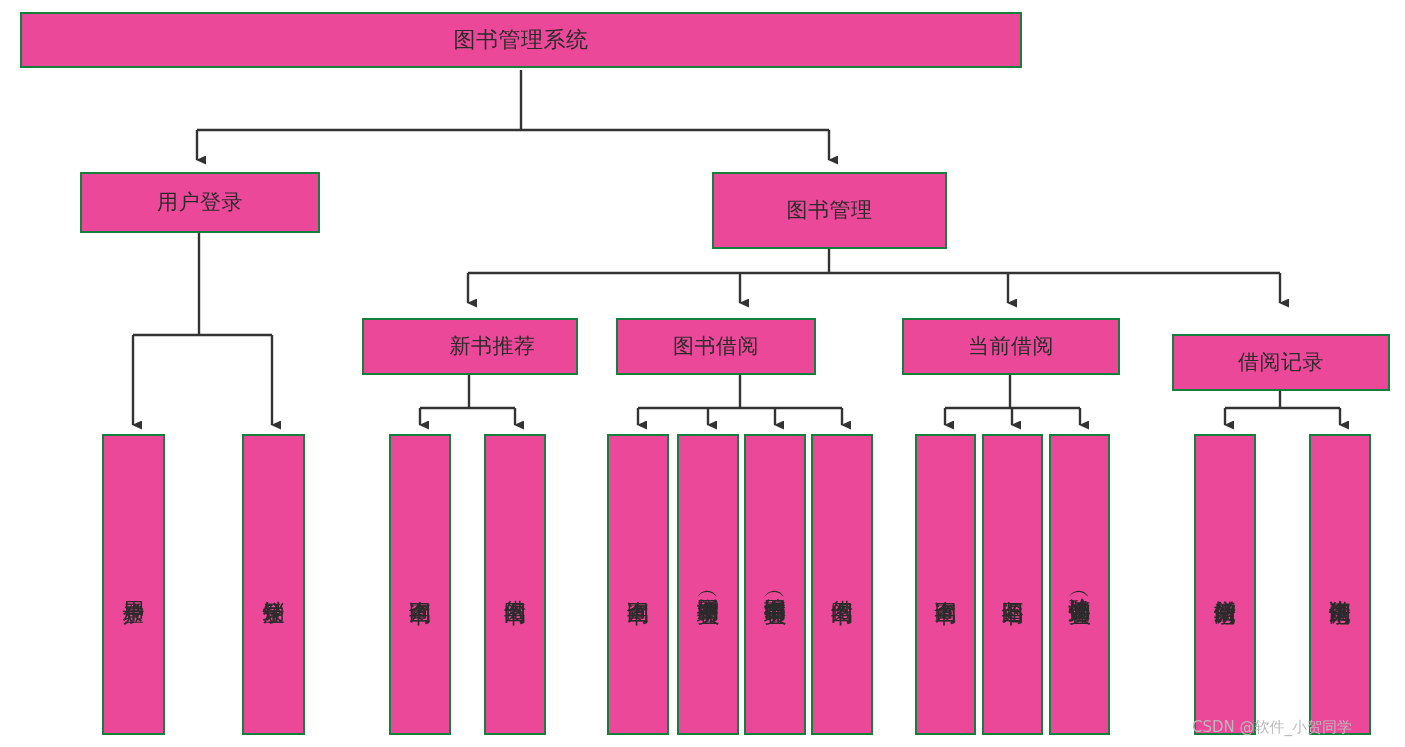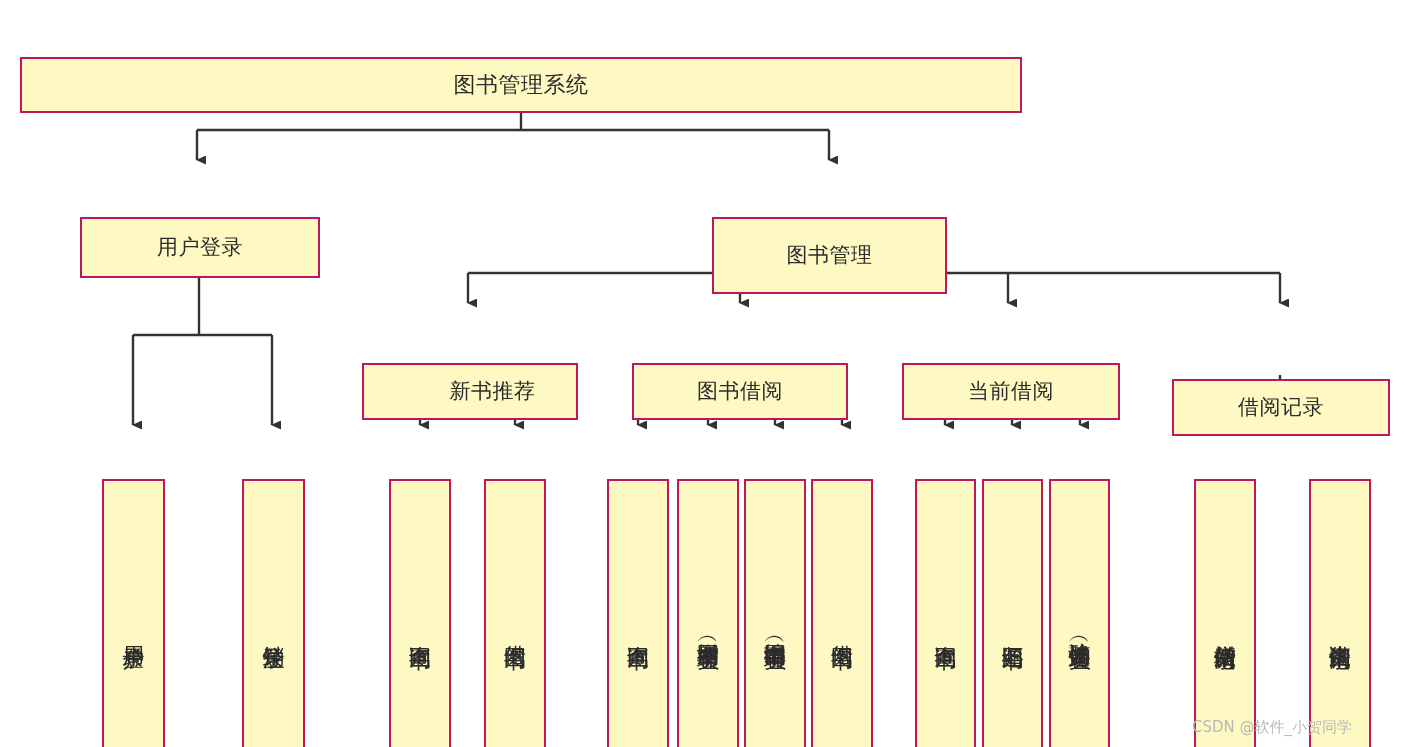--- a/index.html
+++ b/index.html
@@ -22,28 +22,27 @@
     position: absolute;
     left: 0;
     top: 0;
     width: 1405px;
     height: 747px;
     pointer-events: none;
   }
   .node {
     position: absolute;
     box-sizing: border-box;
-    background: #fef9c3;
-    border: 2px solid #be185d;
+    background: #ec4899;
+    border: 2px solid #15803d;
     display: flex;
     align-items: center;
     justify-content: center;
     color: #2b2b2b;
     z-index: 3;
-    margin-top: 45px;
   }
   .node-label {
     display: block;
     text-align: center;
     line-height: 1.12;
     letter-spacing: 0.5px;
   }
   .node.horizontal .node-label {
     font-size: 21px;
     white-space: nowrap;
@@ -137,21 +136,21 @@
   </div>
 
   <div class="node horizontal" style="left:712px; top:172px; width:235px; height:77px;">
     <span class="node-label">图书管理</span>
   </div>
 
   <div class="node horizontal" style="left:362px; top:318px; width:216px; height:57px;padding-left:45px;">
     <span class="node-label">新书推荐</span>
   </div>
 
-  <div class="node horizontal" style="left:632px; top:318px; width:216px; height:57px;">
+  <div class="node horizontal" style="left:616px; top:318px; width:200px; height:57px;">
     <span class="node-label">图书借阅</span>
   </div>
 
   <div class="node horizontal" style="left:902px; top:318px; width:218px; height:57px;">
     <span class="node-label">当前借阅</span>
   </div>
 
   <div class="node horizontal" style="left:1172px; top:334px; width:218px; height:57px;">
     <span class="node-label">借阅记录</span>
   </div>

